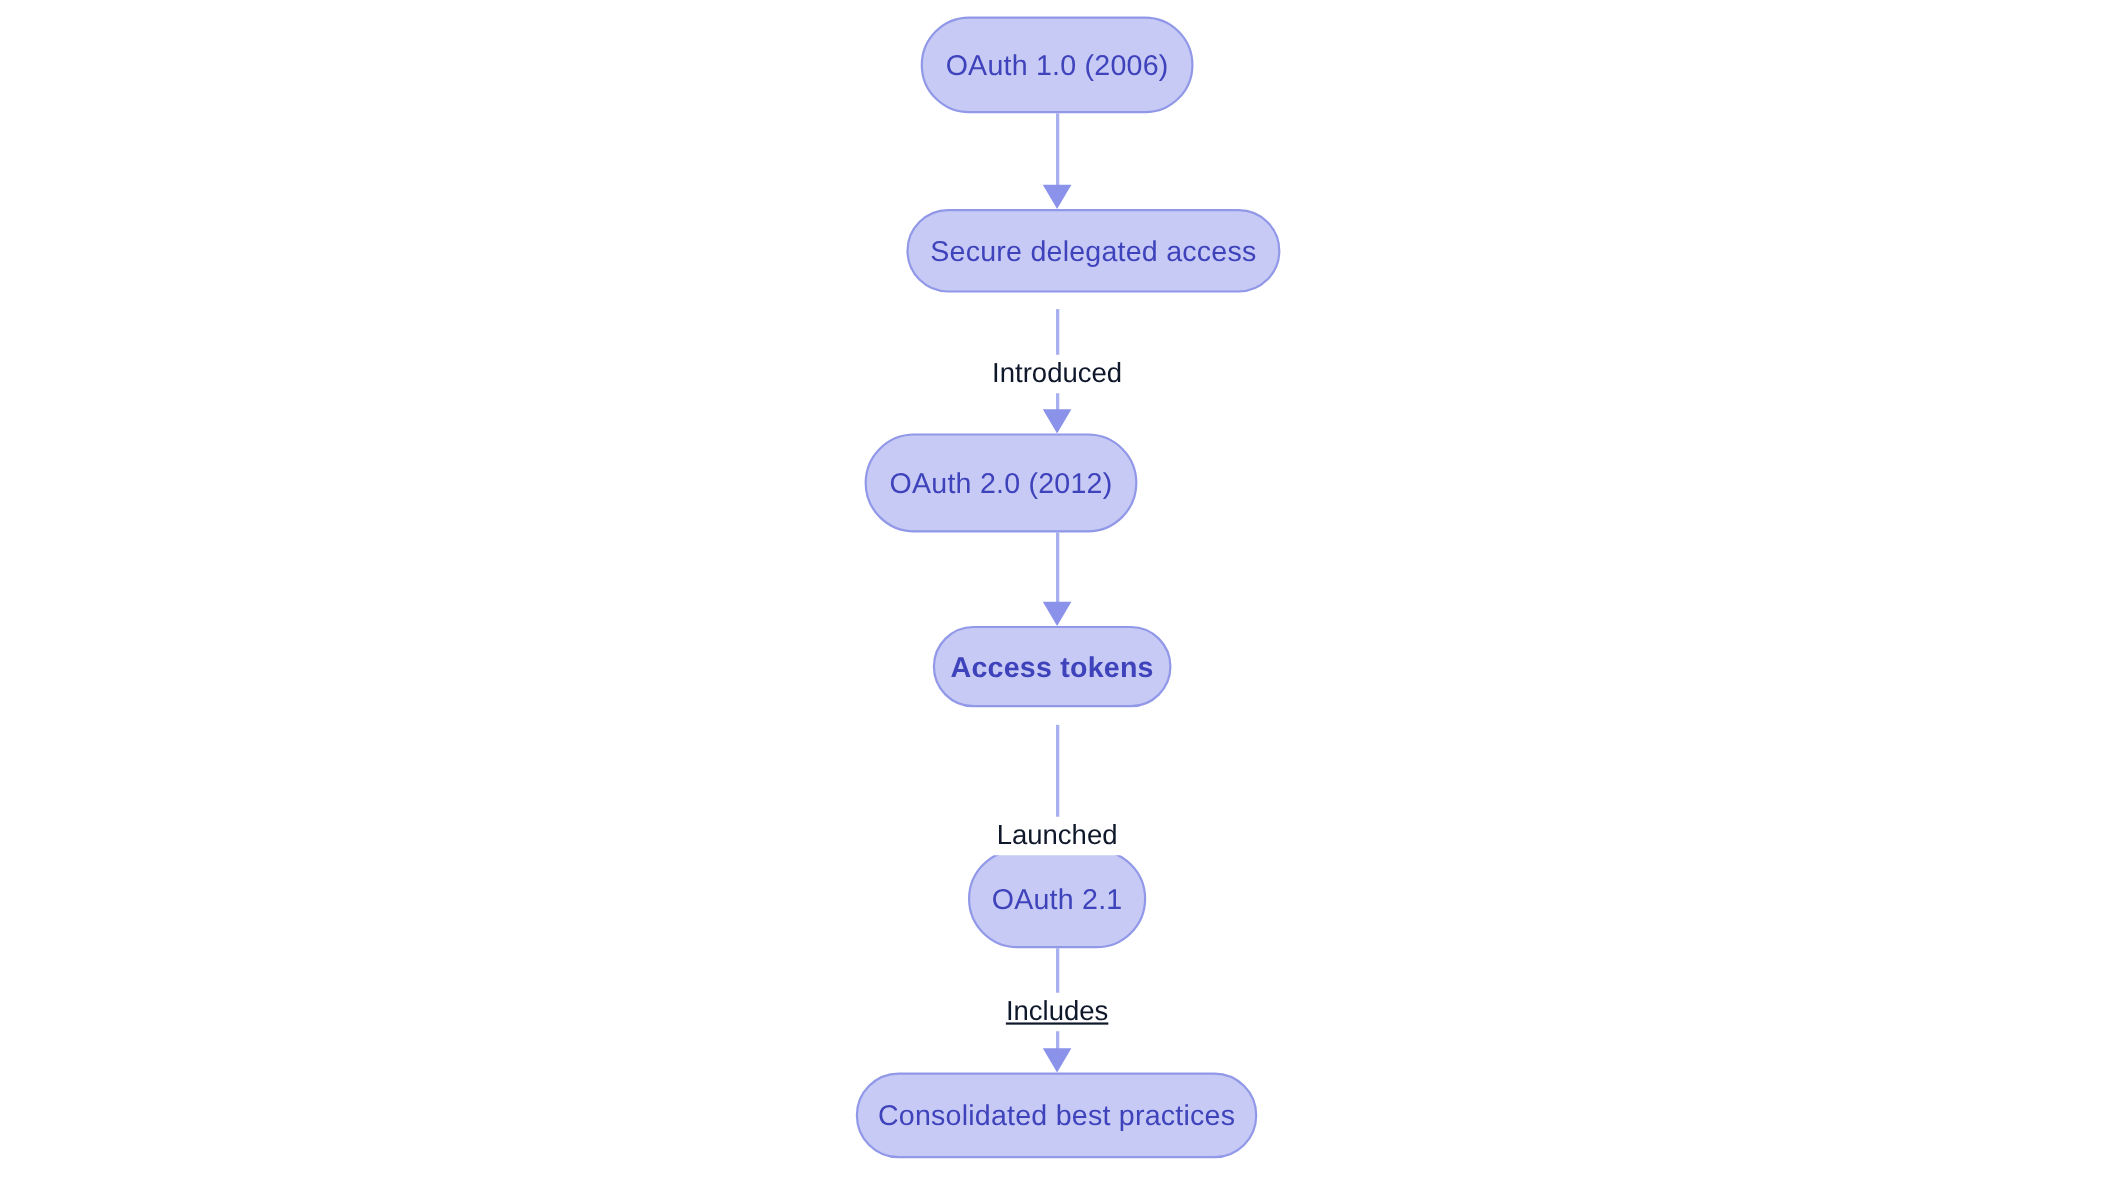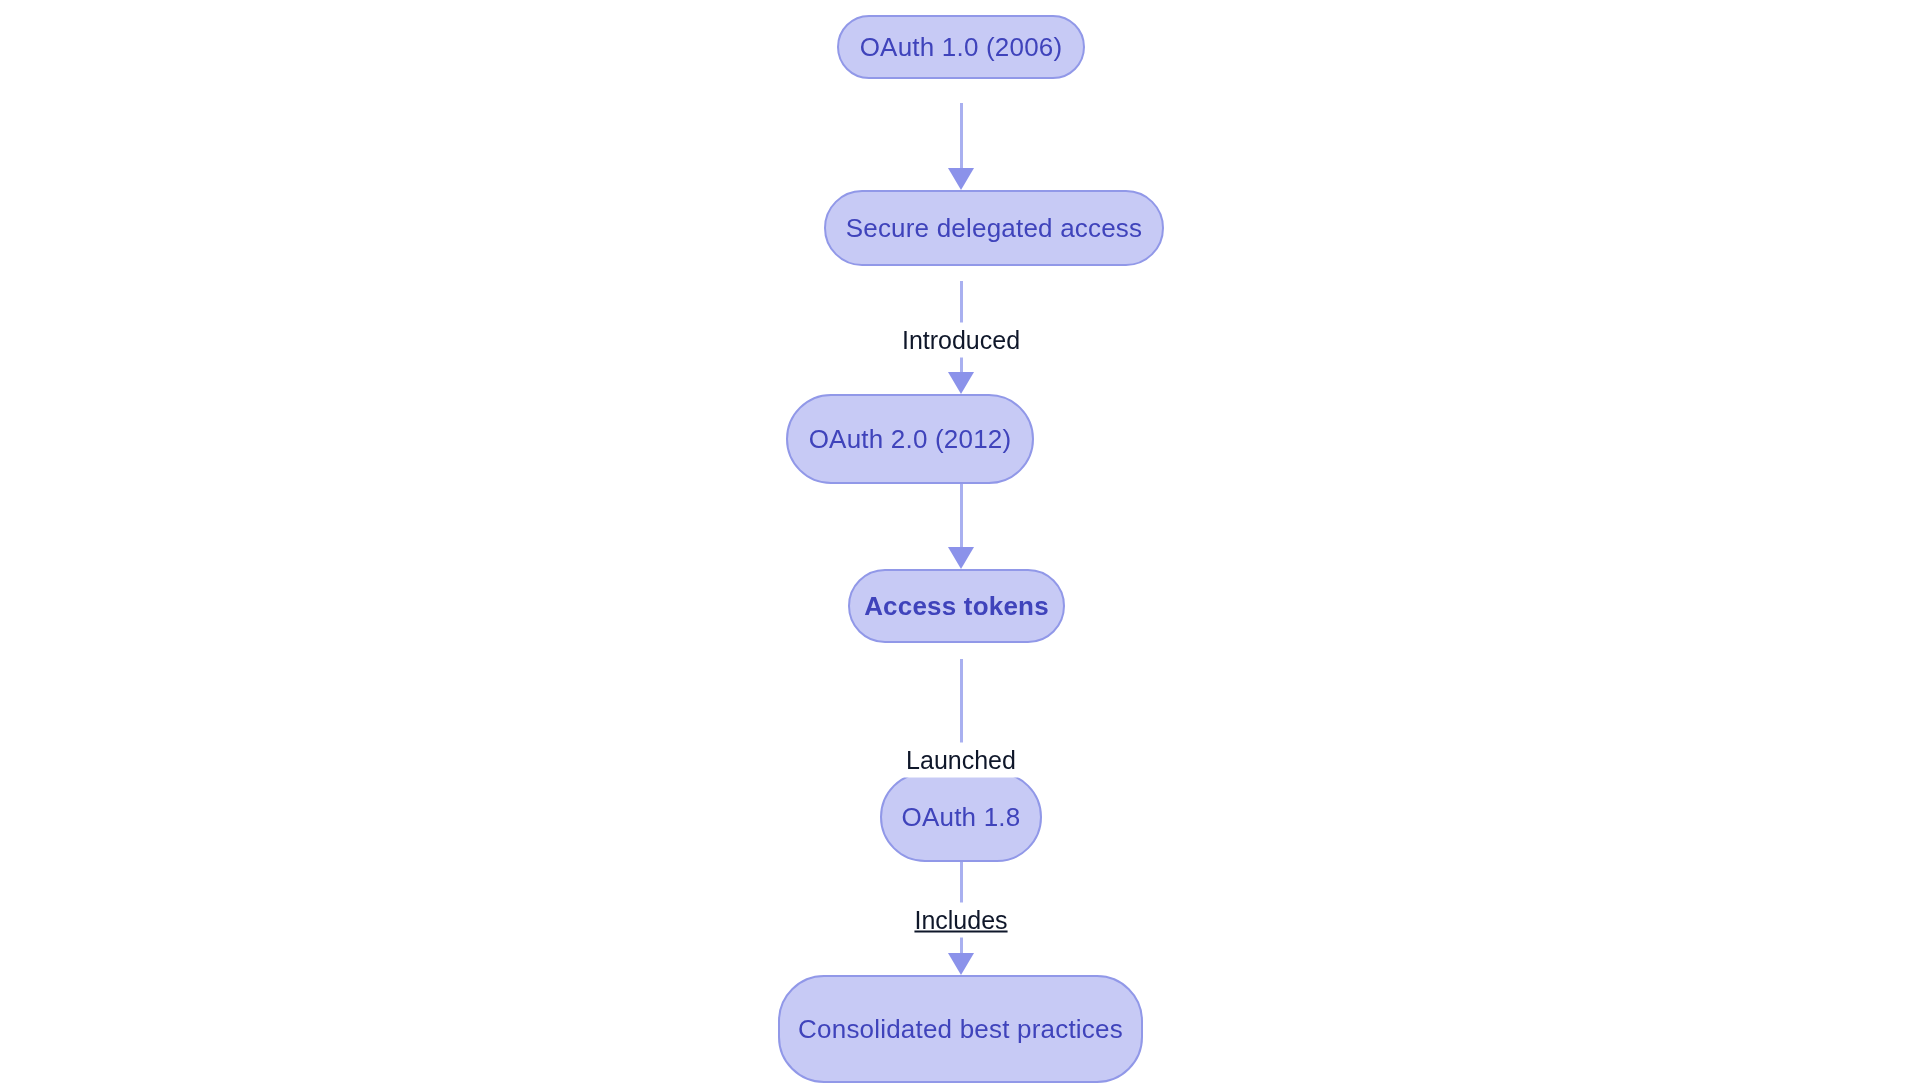--- a/index.html
+++ b/index.html
@@ -23,26 +23,26 @@
     border: 2px solid #9198e8;
     border-radius: 46px;
     color: #3f43bb;
     font-size: 26px;
     letter-spacing: 0.2px;
     display: flex;
     align-items: center;
     justify-content: center;
     white-space: nowrap;
   }
-  .node-1 { left: 837px; top:  15px; width: 248px; height: 64px; }
+  .node-1 { left: 837px; top:  15px; width: 248px; height: 88px; }
   .node-2 { left: 824px; top: 190px; width: 340px; height: 76px; }
   .node-3 { left: 786px; top: 394px; width: 248px; height: 90px; }
   .node-4 { left: 848px; top: 569px; width: 217px; height: 74px; font-weight: bold; }
   .node-5 { left: 880px; top: 772px; width: 162px; height: 90px; }
-  .node-6 { left: 778px; top: 975px; width: 365px; height: 108px; }
+  .node-6 { left: 778px; top: 975px; width: 365px; height: 78px; }
 
   
   .connector {
     position: absolute;
     width: 26px;
     left: 948px;
   }
   .connector .line {
     position: absolute;
     left: 50%;
@@ -95,21 +95,21 @@
   <div class="node node-2">
     <span>Secure delegated access</span>
   </div>
   <div class="node node-3">
     <span>OAuth 2.0 (2012)</span>
   </div>
   <div class="node node-4">
     <span>Access tokens</span>
   </div>
   <div class="node node-5">
-    <span>OAuth 1.8</span>
+    <span>OAuth 2.1</span>
   </div>
   <div class="node node-6">
     <span>Consolidated best practices</span>
   </div>
 
   <div class="connector conn-1">
     <div class="line"></div>
     <div class="arrowhead"></div>
   </div>
   <div class="connector conn-2">

